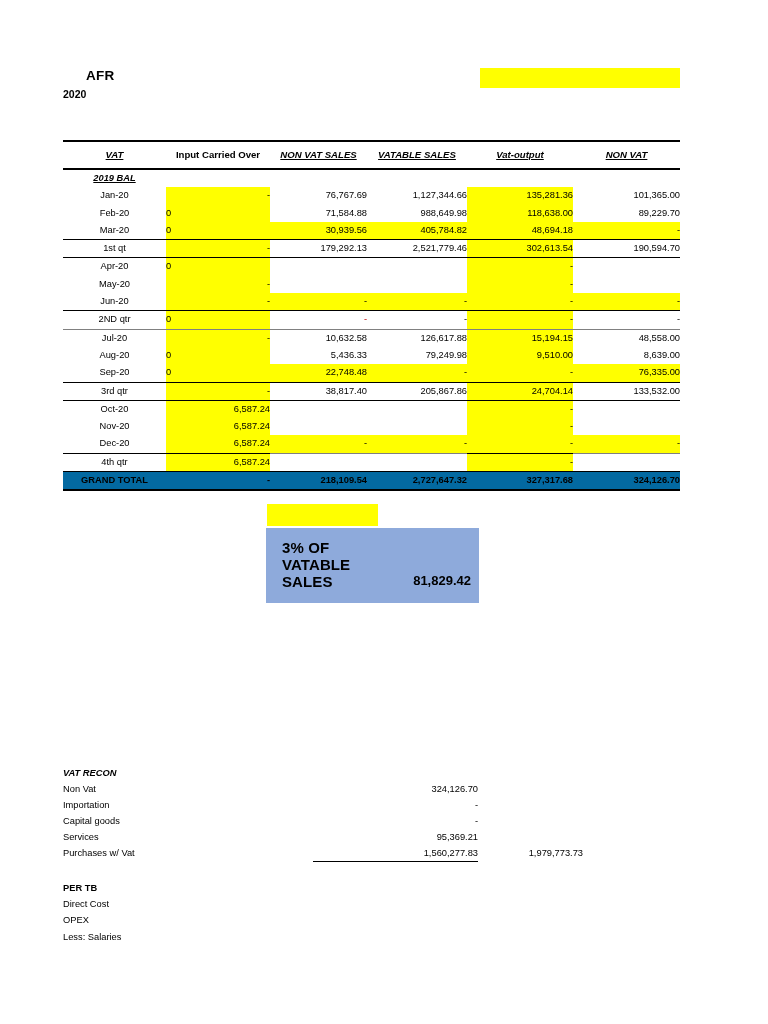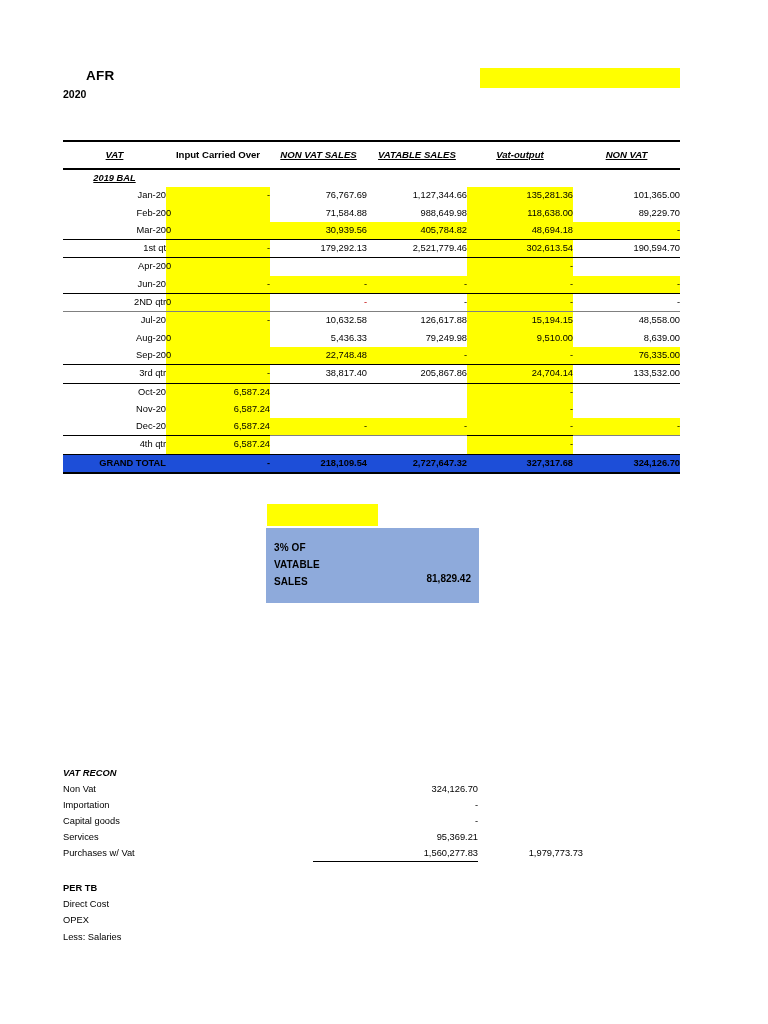--- a/index.html
+++ b/index.html
@@ -80,68 +80,68 @@
   }
   .hdr-ul { text-decoration: underline; font-style: italic; }
   .hdr-plain { text-decoration: none; font-style: normal; }
   .top-rule  { border-top: 2.2px solid #000; }
   .bot-rule  { border-bottom: 2.2px solid #000; }
 
   
   .r { height: 17.3px; }
   .r td { line-height: 17.3px; }
 
-  .lbl  { text-align: right; padding-left: 3px; }
+  .lbl  { text-align: center; padding-left: 3px; }
   .num  { text-align: right; padding-right: 6px; }
   .numl { text-align: left;  padding-left: 4px; }
 
   .b    { font-weight: bold; }
   .ital { font-style: italic; }
   .ul   { text-decoration: underline; }
 
   .yel  { background: #FFFF00; }
   .red  { color: #C00000; }
 
   .tline  { border-top: 1.15px solid #000; }
   .tlineg { border-top: 1.6px solid #808080; }
   .dbl    { border-top: 1.15px solid #000; border-bottom: 2.4px double #000; }
 
-  .gt td { font-weight: bold; background: #1d4ed8; }
+  .gt td { font-weight: bold; background: #0369a1; }
 
   
   .yellow-stub {
     position: absolute;
     left: 267px;
     top: 504px;
     width: 111px;
     height: 22px;
     background: #FFFF00;
   }
   .blue-box {
     position: absolute;
     left: 266px;
     top: 528px;
     width: 213px;
     height: 75px;
     background: #8EAADB;
   }
   .blue-box .bb-label {
     position: absolute;
-    left: 8px;
+    left: 16px;
     top: 11px;
-    font-size: 10px;
+    font-size: 15px;
     font-weight: bold;
     line-height: 17px;
     letter-spacing: 0.1px;
   }
   .blue-box .bb-value {
     position: absolute;
     right: 8px;
     top: 45px;
-    font-size: 10px;
+    font-size: 13px;
     font-weight: bold;
   }
 
   
   .recon {
     position: absolute;
     left: 63px;
     top: 765px;
     width: 520px;
     border-collapse: collapse;
@@ -252,20 +252,28 @@
 
     <tr class="r">
       <td class="lbl tline">Apr-20</td>
       <td class="numl yel tline">0</td>
       <td class="num tline"></td>
       <td class="num tline"></td>
       <td class="num yel tline">-</td>
       <td class="num tline"></td>
     </tr>
 
+    <tr class="r">
+      <td class="lbl">May-20</td>
+      <td class="num yel">-</td>
+      <td class="num"></td>
+      <td class="num"></td>
+      <td class="num yel">-</td>
+      <td class="num"></td>
+    </tr>
 
     <tr class="r">
       <td class="lbl">Jun-20</td>
       <td class="num yel">-</td>
       <td class="num yel">-</td>
       <td class="num yel">-</td>
       <td class="num yel">-</td>
       <td class="num yel">-</td>
     </tr>
 

